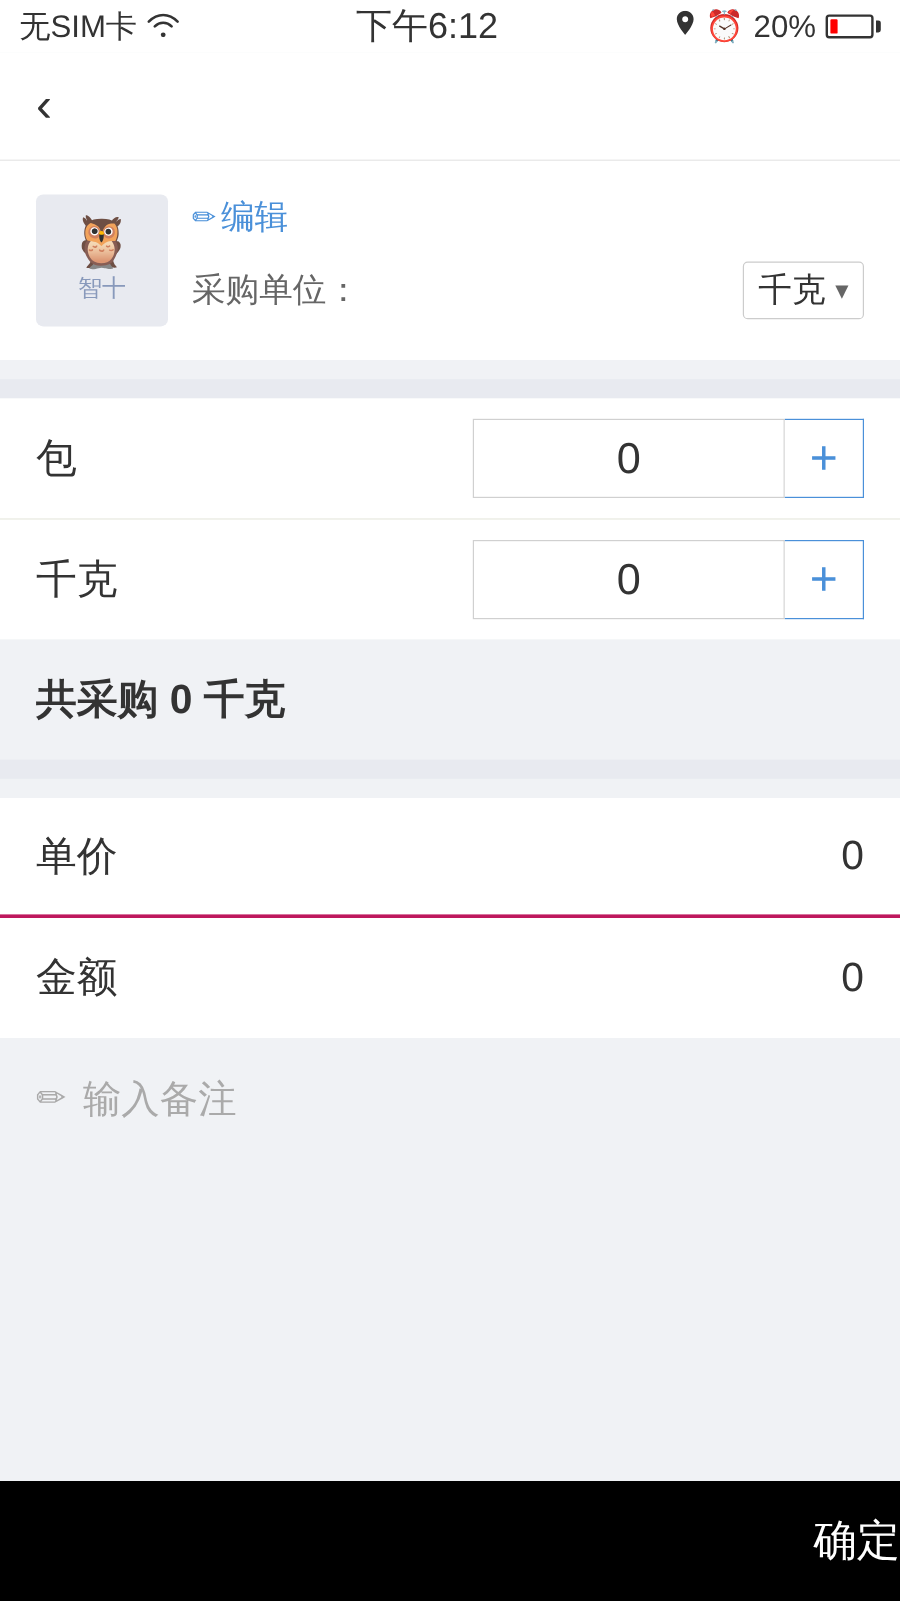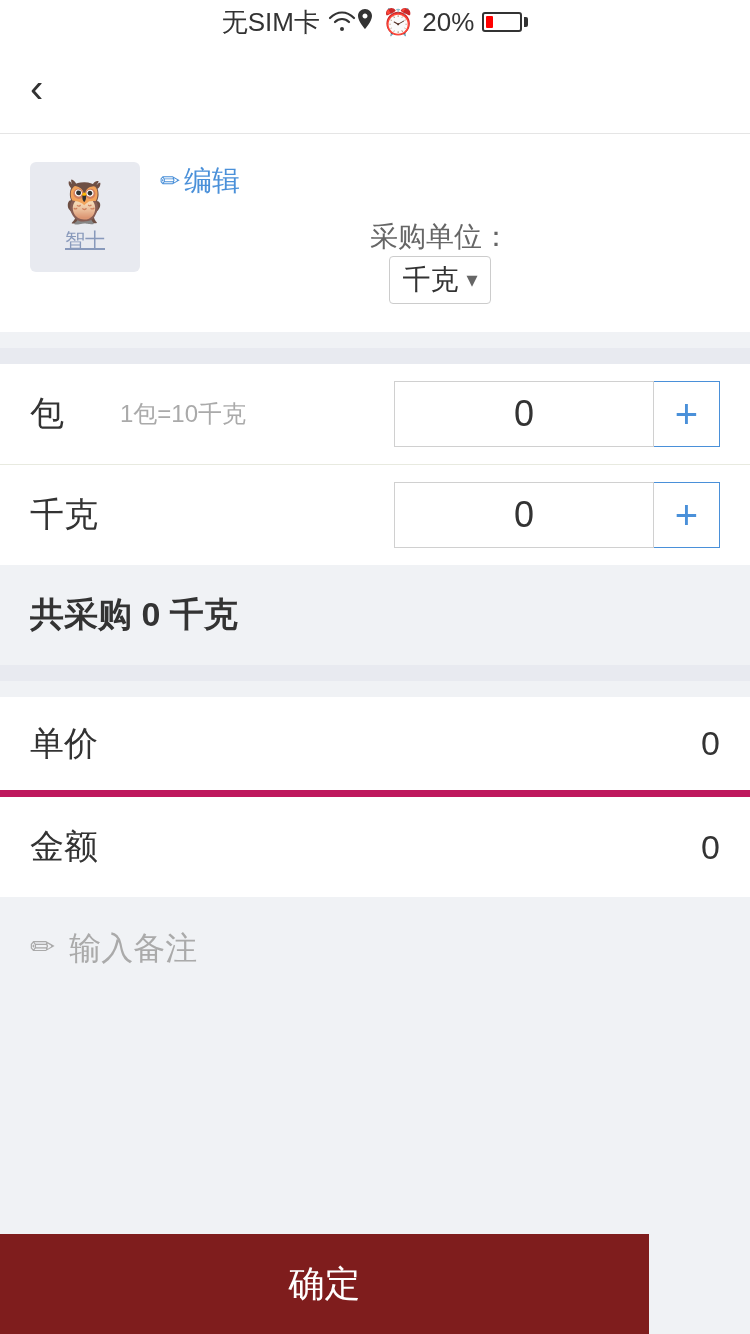--- a/index.html
+++ b/index.html
@@ -13,22 +13,22 @@
       color: #333;
     }
 
     
     .status-bar {
       width: 100%;
       height: 44px;
       background: #fff;
       display: flex;
       align-items: center;
-      justify-content: center;
-      padding: 0 28px;
+      justify-content: space-between;
+      padding: 0 16px;
       font-size: 26px;
       color: #333;
     }
     .status-bar-left {
       display: flex;
       align-items: center;
       gap: 8px;
       font-size: 26px;
     }
     .status-bar-center {
@@ -116,21 +116,20 @@
       font-size: 24px;
     }
     .product-owl {
       font-size: 42px;
       line-height: 1;
     }
     .product-brand {
       font-size: 20px;
       color: #8899bb;
       margin-top: 4px;
-      text-decoration: underline;
     }
     .product-info {
       flex: 1;
     }
     .product-name-row {
       display: flex;
       align-items: center;
       justify-content: space-between;
     }
     .product-name {
@@ -147,21 +146,20 @@
       cursor: pointer;
     }
     .edit-icon {
       font-size: 24px;
     }
     .product-unit-row {
       display: flex;
       align-items: center;
       justify-content: space-between;
       margin-top: 18px;
-      flex-direction: column;
     }
     .unit-label {
       font-size: 28px;
       color: #666;
     }
     .unit-select {
       display: flex;
       align-items: center;
       border: 1px solid #ccc;
       border-radius: 4px;
@@ -287,21 +285,21 @@
     
     .info-section {
       background: #fff;
       margin-top: 16px;
     }
     .info-row {
       display: flex;
       align-items: center;
       padding: 0 30px;
       height: 100px;
-      border-bottom: 7px solid #be185d;
+      border-bottom: 3px solid #be185d;
     }
     .info-row:last-child {
       border-bottom: none;
     }
     .info-label {
       font-size: 34px;
       color: #333;
     }
     .info-value {
       margin-left: auto;
@@ -334,26 +332,26 @@
       flex: 1;
       background: #f0f2f5;
       min-height: 200px;
     }
 
     
     .confirm-btn-wrap {
       position: fixed;
       bottom: 0;
       left: 0;
-      width: 649px;
+      width: 750px;
       height: 100px;
-      background: #7f1d1d;
-      display: flex;
-      align-items: center;
-      justify-content: center;
+      background: #000000;
+      display: flex;
+      align-items: center;
+      justify-content: flex-end;
       cursor: pointer;
     }
     .confirm-btn-text {
       font-size: 36px;
       color: #fff;
       font-weight: 500;
     }
   </style>
 </head>
 <body>
@@ -362,20 +360,21 @@
   <div class="status-bar-left">
     <span>无SIM卡</span>
     <span>
       <svg width="28" height="20" viewBox="0 0 28 20" fill="none">
         <path d="M14 16a2 2 0 1 1 0 4 2 2 0 0 1 0-4z" fill="#333"></path>
         <path d="M7 11c1.9-1.9 4.5-3 7-3s5.1 1.1 7 3" stroke="#333" stroke-width="2.2" fill="none" stroke-linecap="round"></path>
         <path d="M2 7C5.5 3.5 9.5 1.5 14 1.5S22.5 3.5 26 7" stroke="#333" stroke-width="2.2" fill="none" stroke-linecap="round"></path>
       </svg>
     </span>
   </div>
+  <div class="status-bar-center">下午6:12</div>
   <div class="status-bar-right">
     <span>
       <svg width="18" height="22" viewBox="0 0 18 22" fill="#333">
         <path d="M9 0C5.1 0 2 3.1 2 7c0 5.2 7 13 7 13s7-7.8 7-13c0-3.9-3.1-7-7-7zm0 9.5c-1.4 0-2.5-1.1-2.5-2.5S7.6 4.5 9 4.5s2.5 1.1 2.5 2.5S10.4 9.5 9 9.5z"></path>
       </svg>
     </span>
     <span>⏰</span>
     <span>20%</span>
     <span class="battery-icon">
       <span class="battery-body">
@@ -412,21 +411,20 @@
       </span>
     </div>
   </div>
 </div>
 
 <div class="divider-section"></div>
 
 <div class="input-section">
   <div class="input-row">
     <span class="input-label">包</span>
-    <span class="input-sublabel">1包=10千克</span>
     <div class="input-controls">
       <input class="qty-input" type="text" value="0" style="">
       <div class="qty-plus">+</div>
     </div>
   </div>
 </div>
 
 <div class="input-section" style="margin-top:0; border-top: 1px solid #e8eae0;">
   <div class="input-row" style="border-bottom:none;">
     <span class="input-label">千克</span>

